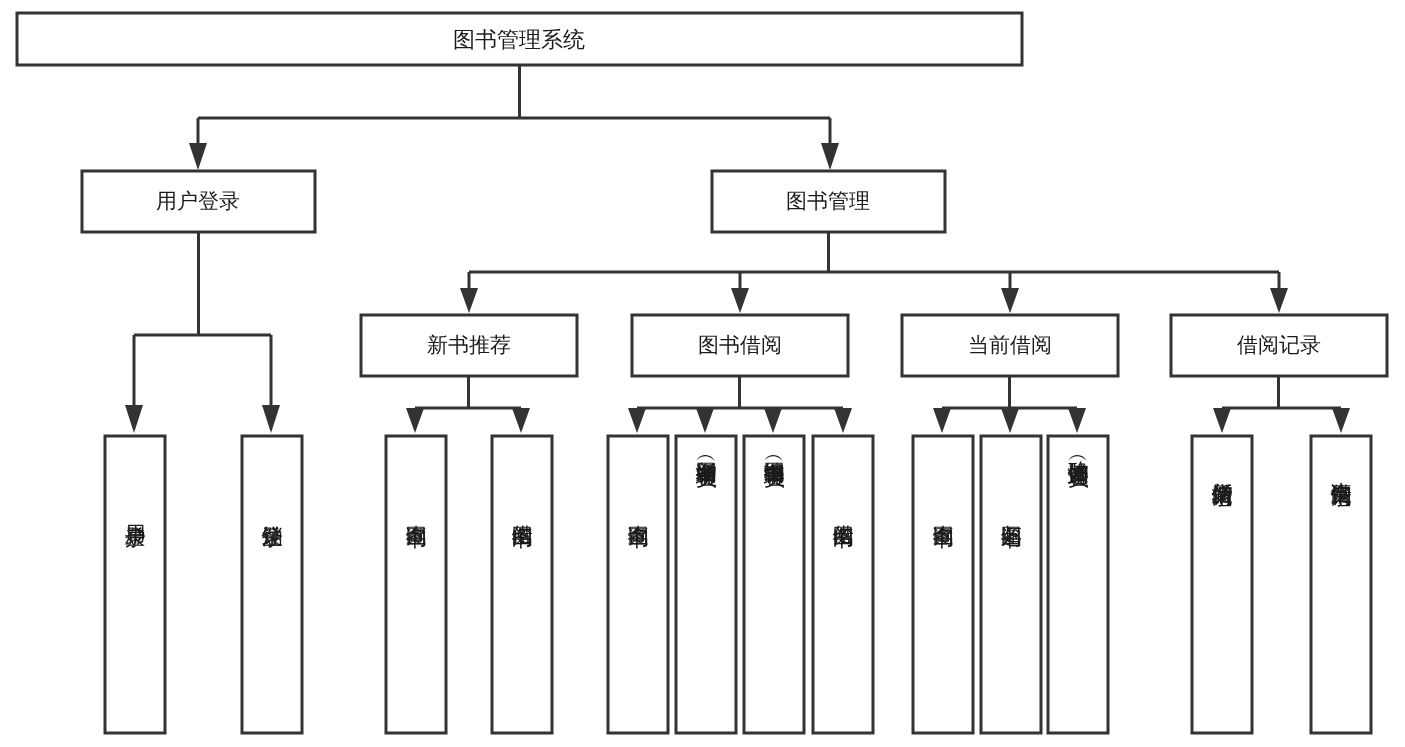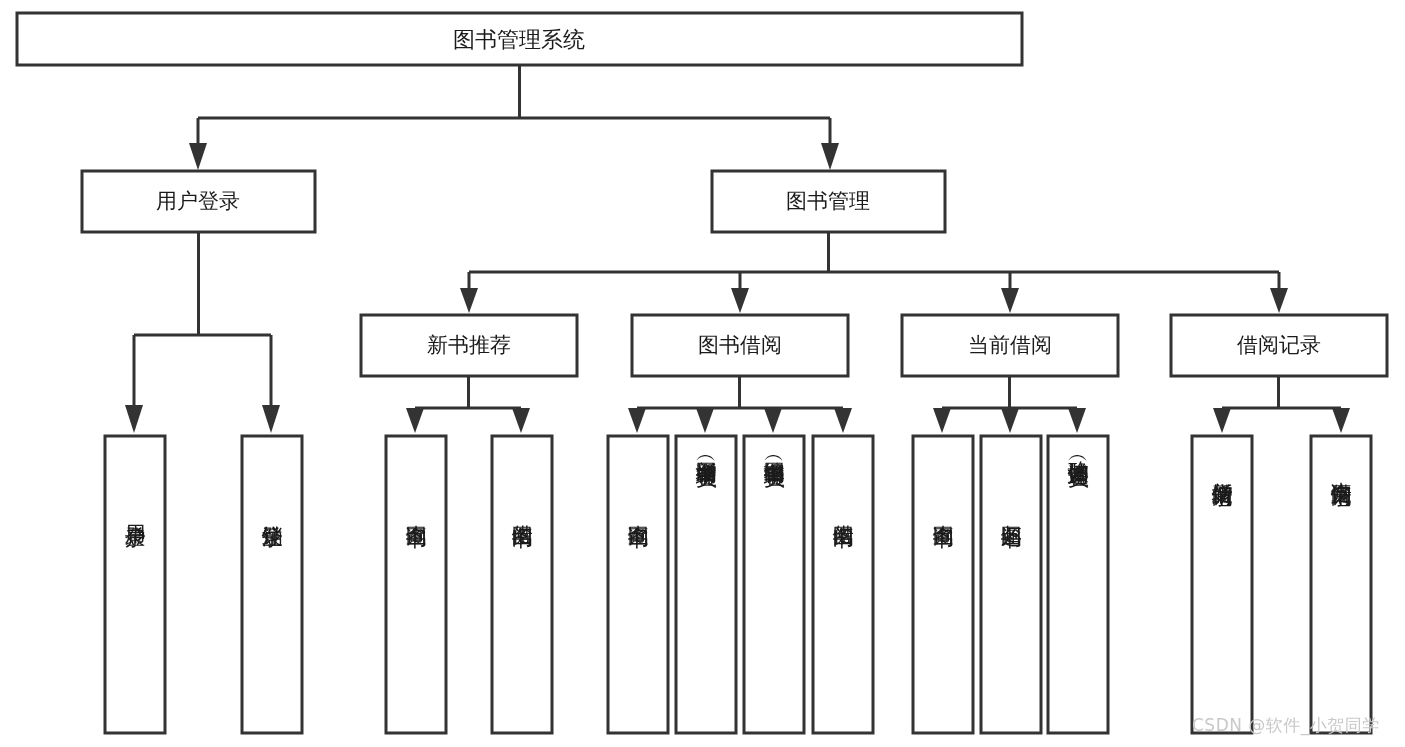--- a/index.html
+++ b/index.html
@@ -218,15 +218,14 @@
   <div class="vlabel" style="left:627px;  top:508px;">查询图书</div>
   <div class="vlabel" style="left:695px;  top:444px;">新增图书（管理员）</div>
   <div class="vlabel" style="left:763px;  top:444px;">编辑图书（管理员）</div>
   <div class="vlabel" style="left:832px;  top:508px;">借阅图书</div>
   <div class="vlabel" style="left:932px;  top:508px;">查询图书</div>
   <div class="vlabel" style="left:1000px; top:508px;">归还图书</div>
   <div class="vlabel" style="left:1067px; top:444px;">确认归还（管理员）</div>
   <div class="vlabel" style="left:1211px; top:465px;">新增借阅记录</div>
   <div class="vlabel" style="left:1330px; top:465px;">查询借阅记录</div>
 
-  <div class="watermark" style="left:1192px; top:714px;">CSDN @软件_小贺同学</div>
 
 </div>
 
 </body></html>

